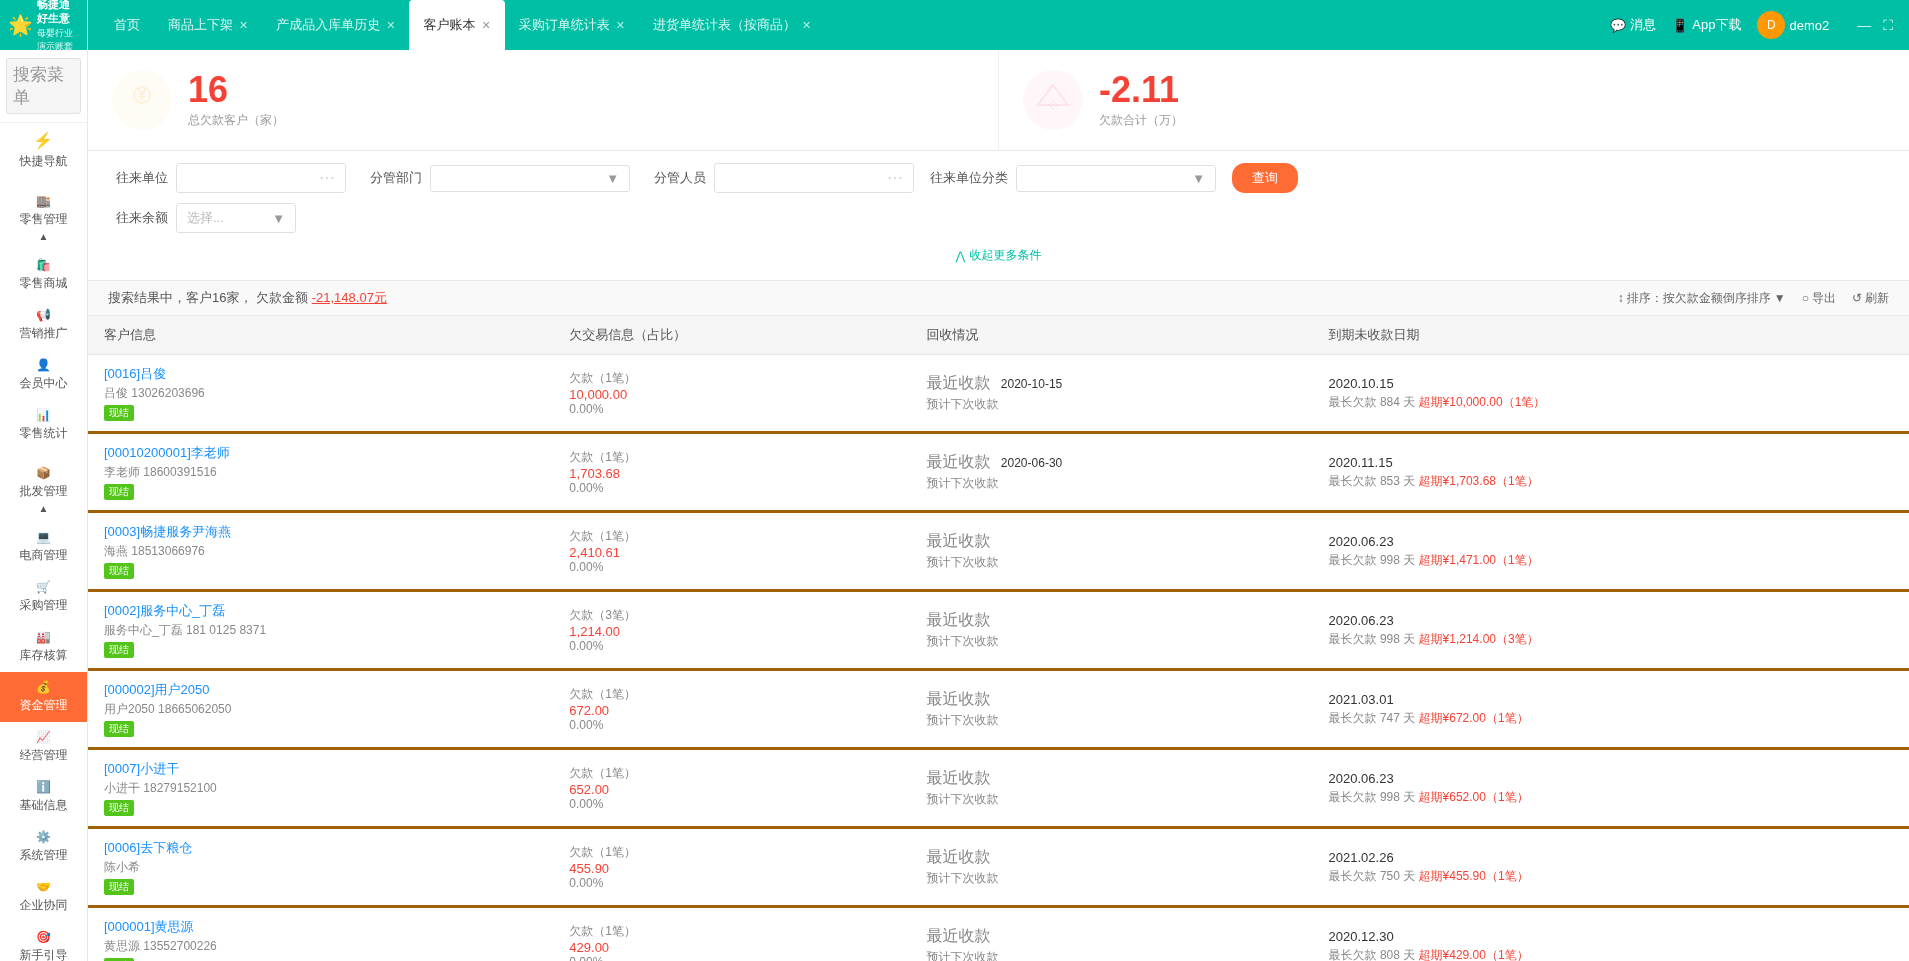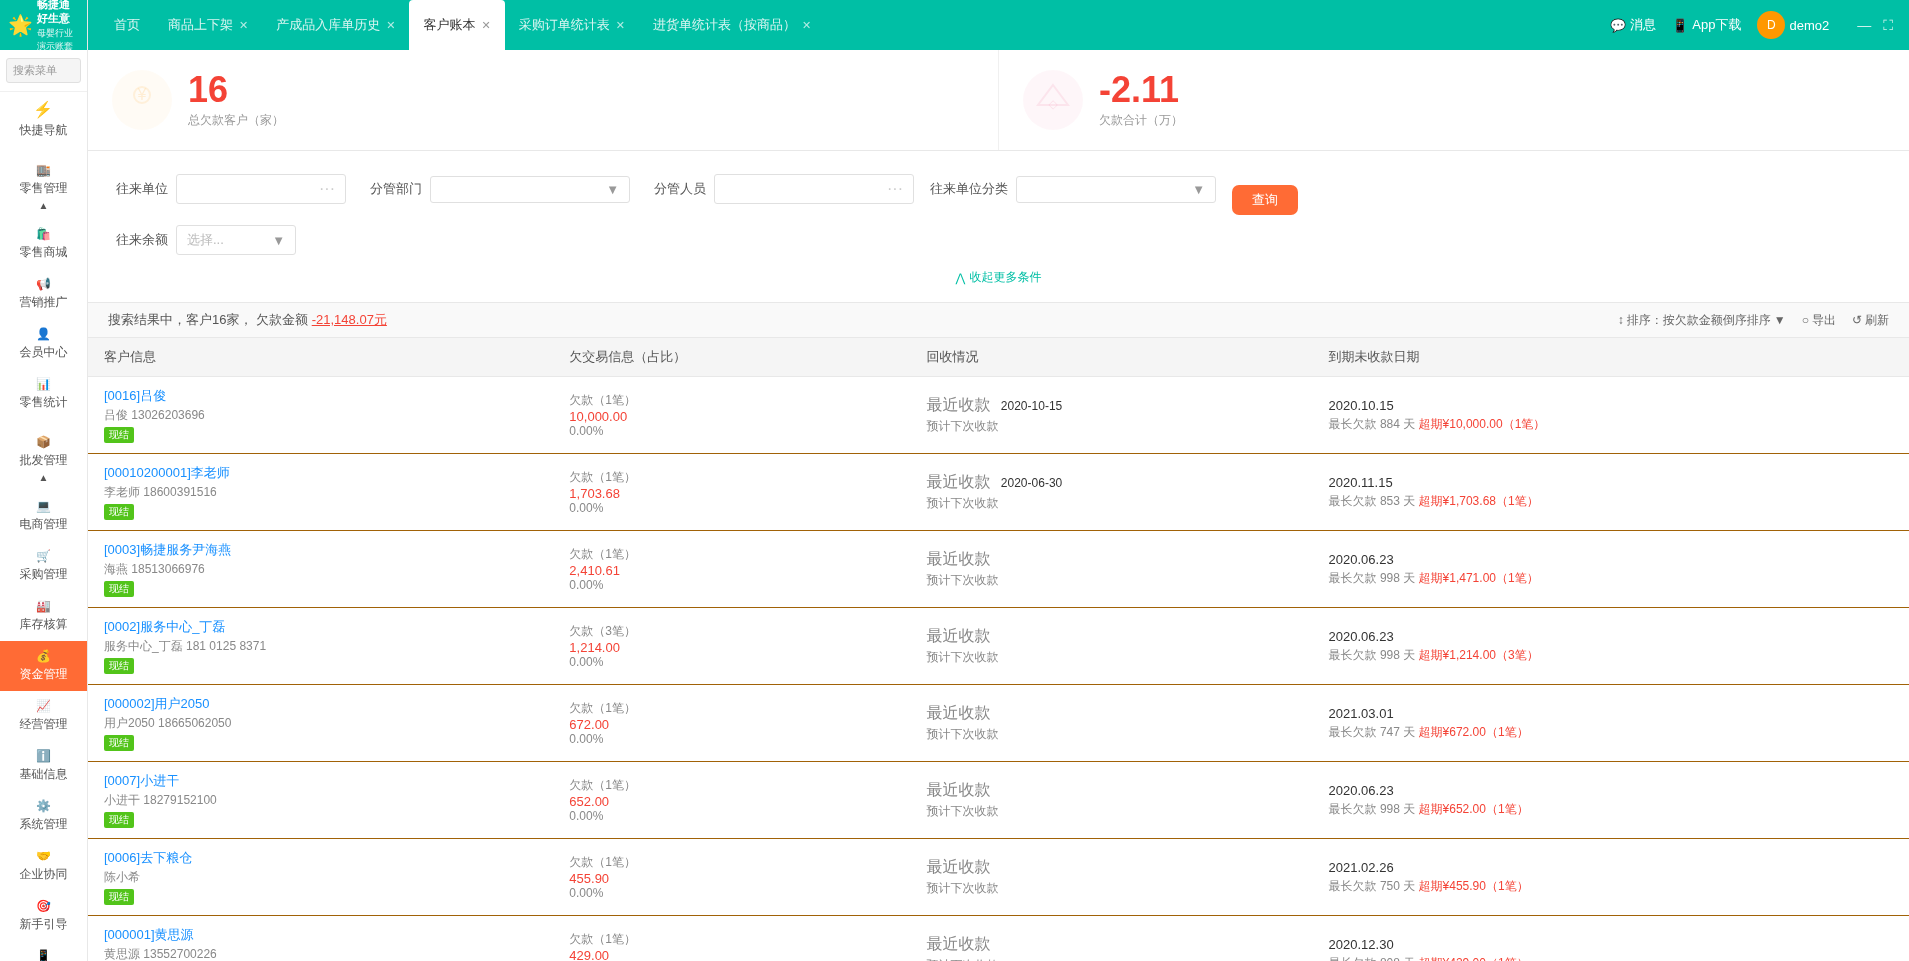--- a/index.html
+++ b/index.html
@@ -4,21 +4,21 @@
   <style>
     * { margin: 0; padding: 0; box-sizing: border-box; }
     body { font-family: 'Microsoft YaHei', Arial, sans-serif; font-size: 13px; background: #f5f5f5; color: #333; display: flex; height: 961px; overflow: hidden; }
 
     
     .sidebar { width: 88px; background: #fff; border-right: 1px solid #e8e8e8; display: flex; flex-direction: column; height: 100%; overflow-y: auto; flex-shrink: 0; }
     .sidebar-logo { background: #00bfa5; padding: 10px 8px; display: flex; align-items: center; gap: 4px; min-height: 50px; }
     .sidebar-logo-text { color: #fff; font-size: 11px; font-weight: bold; line-height: 1.3; }
     .sidebar-subtitle { color: #e0f7f4; font-size: 9px; margin-top: 2px; }
     .sidebar-search { padding: 8px 6px; border-bottom: 1px solid #f0f0f0; }
-    .sidebar-search-btn { width: 100%; background: #f5f5f5; border: 1px solid #e0e0e0; border-radius: 3px; padding: 4px 6px; font-size: 11px; color: #999; cursor: pointer; text-align: left; }
+    .sidebar-search-btn { width: 100%; background: #f5f5f5; border: 1px solid #e0e0e0; border-radius: 3px; padding: 4px 6px; font-size: 17px; color: #999; cursor: pointer; text-align: left; }
     .sidebar-item { padding: 8px 6px; text-align: center; cursor: pointer; color: #555; font-size: 12px; display: flex; flex-direction: column; align-items: center; gap: 3px; }
     .sidebar-item.active { background: #ff6b35; color: #fff; }
     .sidebar-item .icon { font-size: 16px; }
     .divider { height: 1px; background: #f0f0f0; margin: 4px 0; }
 
     
     .main { flex: 1; display: flex; flex-direction: column; overflow: hidden; }
 
     
     .topbar { background: #00bfa5; height: 50px; display: flex; align-items: center; padding: 0 12px; gap: 0; }
@@ -45,35 +45,35 @@
     
     .filter-bar { background: #fff; padding: 12px 20px; border-bottom: 1px solid #e8e8e8; }
     .filter-row { display: flex; align-items: center; gap: 16px; margin-bottom: 10px; flex-wrap: wrap; }
     .filter-row:last-child { margin-bottom: 0; }
     .filter-item { display: flex; align-items: center; gap: 8px; }
     .filter-label { font-size: 13px; color: #555; white-space: nowrap; min-width: 60px; text-align: right; }
     .filter-input { border: 1px solid #e0e0e0; border-radius: 3px; padding: 5px 10px; font-size: 13px; color: #333; min-width: 160px; display: flex; align-items: center; justify-content: space-between; cursor: pointer; background: #fff; }
     .filter-input .dots { color: #ccc; font-size: 16px; }
     .filter-select { border: 1px solid #e0e0e0; border-radius: 3px; padding: 5px 10px; font-size: 13px; color: #333; min-width: 180px; display: flex; align-items: center; justify-content: space-between; cursor: pointer; background: #fff; }
     .filter-select .arrow { color: #999; }
-    .query-btn { background: #ff6b35; color: #fff; border: none; border-radius: 7px; padding: 6px 20px; font-size: 13px; cursor: pointer; margin-top: 22px; }
+    .query-btn { background: #ff6b35; color: #fff; border: none; border-radius: 13px; padding: 6px 20px; font-size: 13px; cursor: pointer; }
     .collapse-row { display: flex; align-items: center; justify-content: center; padding: 4px 0; color: #00bfa5; font-size: 12px; cursor: pointer; gap: 4px; }
 
     
     .results-bar { background: #f9f9f9; padding: 8px 20px; border-bottom: 1px solid #e8e8e8; display: flex; align-items: center; justify-content: space-between; }
     .results-info { font-size: 13px; color: #555; }
     .results-info span.highlight { color: #f44336; text-decoration: underline; }
     .results-actions { display: flex; align-items: center; gap: 16px; font-size: 12px; color: #666; }
     .results-actions span { cursor: pointer; display: flex; align-items: center; gap: 3px; }
 
     
     .table-wrap { flex: 1; overflow-y: auto; background: #fff; }
     table { width: 100%; border-collapse: collapse; }
     thead th { background: #f5f5f5; padding: 10px 16px; text-align: left; font-size: 13px; font-weight: 500; color: #555; border-bottom: 1px solid #e8e8e8; position: sticky; top: 0; z-index: 1; }
-    tbody tr { border-bottom: 1px solid #a16207; }
+    tbody tr { border-bottom: 3px solid #a16207; }
     tbody td { padding: 10px 16px; vertical-align: middle; font-size: 13px; }
     .customer-name { color: #1890ff; font-size: 13px; cursor: pointer; }
     .customer-sub { color: #888; font-size: 12px; margin-top: 2px; }
     .tag-green { background: #52c41a; color: #fff; font-size: 10px; padding: 1px 5px; border-radius: 2px; display: inline-block; margin-top: 3px; }
     .amount-red { color: #f44336; font-weight: 400; }
     .percent { color: #888; font-size: 12px; }
     .recent-label { color: #888; font-size: 16px; }
     .recent-date { color: #333; font-size: 12px; }
     .next-label { color: #888; font-size: 12px; margin-top: 2px; }
     .overdue-date { color: #333; font-size: 13px; margin-bottom: 3px; }

